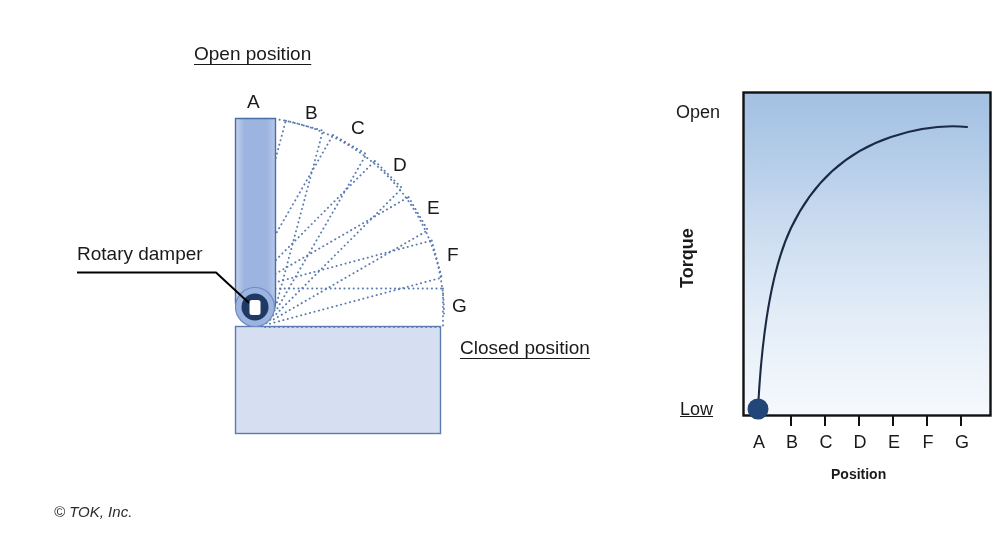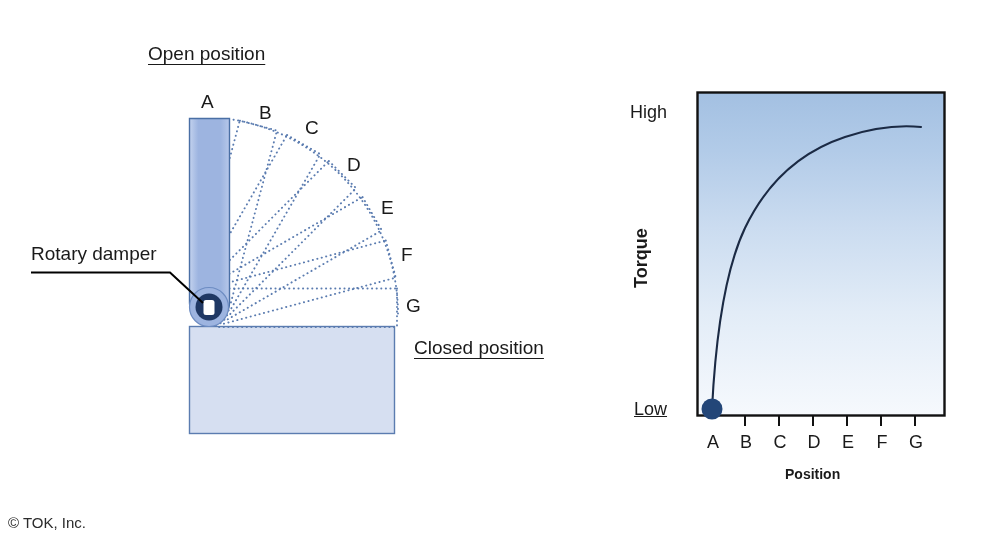--- a/index.html
+++ b/index.html
@@ -14,20 +14,21 @@
     position: relative;
     overflow: hidden;
     font-family: "Liberation Sans", sans-serif;
     color: #1a1a1a;
   }
   #root {
     position: absolute;
     inset: 0;
     width: 866px;
     height: 546px;
+    margin-left: 46px;
   }
   .fig {
     position: absolute;
     left: 0;
     top: 0;
     width: 1003px;
     height: 546px;
   }
   .txt {
     position: absolute;
@@ -145,30 +146,30 @@
   <div class="txt annot" style="left:31px; top:244px;">Rotary damper</div>
 
   <div class="txt fan-label" style="left:201px; top:92px;">A</div>
   <div class="txt fan-label" style="left:259px; top:103px;">B</div>
   <div class="txt fan-label" style="left:305px; top:118px;">C</div>
   <div class="txt fan-label" style="left:347px; top:155px;">D</div>
   <div class="txt fan-label" style="left:381px; top:198px;">E</div>
   <div class="txt fan-label" style="left:401px; top:245px;">F</div>
   <div class="txt fan-label" style="left:406px; top:296px;">G</div>
 
-  <div class="txt axis-label" style="left:630px; top:103px;">High</div>
+  <div class="txt axis-label" style="left:630px; top:103px;">Open</div>
   <div class="txt axis-label" style="left:634px; top:400px;text-decoration:underline;">Low</div>
 
   <div class="txt y-axis-title" style="left:632px; top:288px;">Torque</div>
 
   <div class="txt tick-label" style="left:705px; top:433px; width:16px;">A</div>
   <div class="txt tick-label" style="left:738px; top:433px; width:16px;">B</div>
   <div class="txt tick-label" style="left:772px; top:433px; width:16px;">C</div>
   <div class="txt tick-label" style="left:806px; top:433px; width:16px;">D</div>
   <div class="txt tick-label" style="left:840px; top:433px; width:16px;">E</div>
   <div class="txt tick-label" style="left:874px; top:433px; width:16px;">F</div>
   <div class="txt tick-label" style="left:908px; top:433px; width:16px;">G</div>
 
   <div class="txt axis-title" style="left:785px; top:467px;">Position</div>
 
-  <div class="txt copyright" style="left:8px; top:515px;">© TOK, Inc.</div>
+  <div class="txt copyright" style="left:8px; top:504px;font-style:italic;">© TOK, Inc.</div>
 
 </div>
 
 </body></html>

